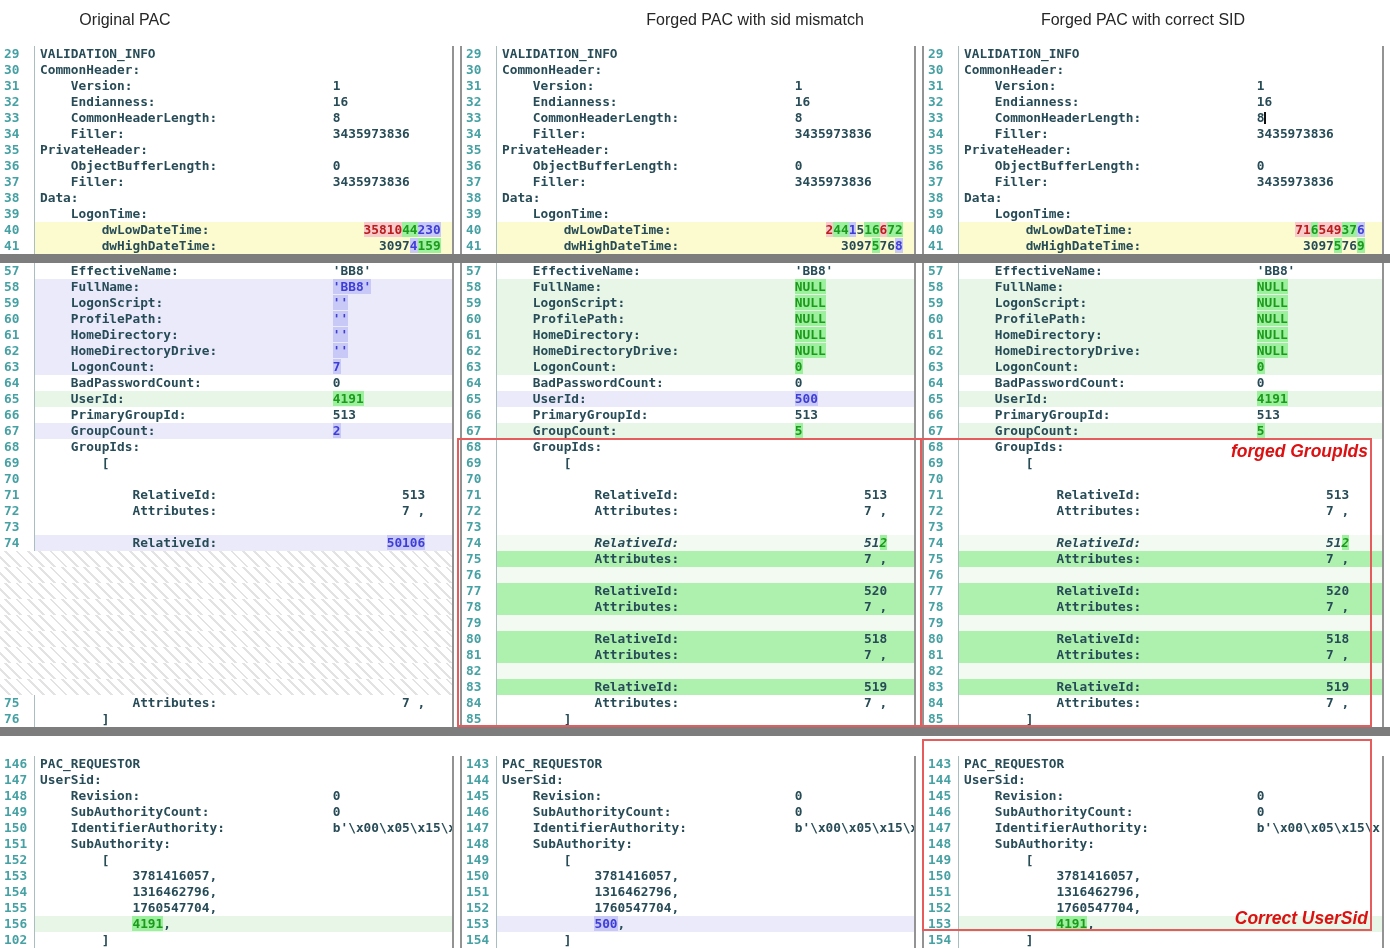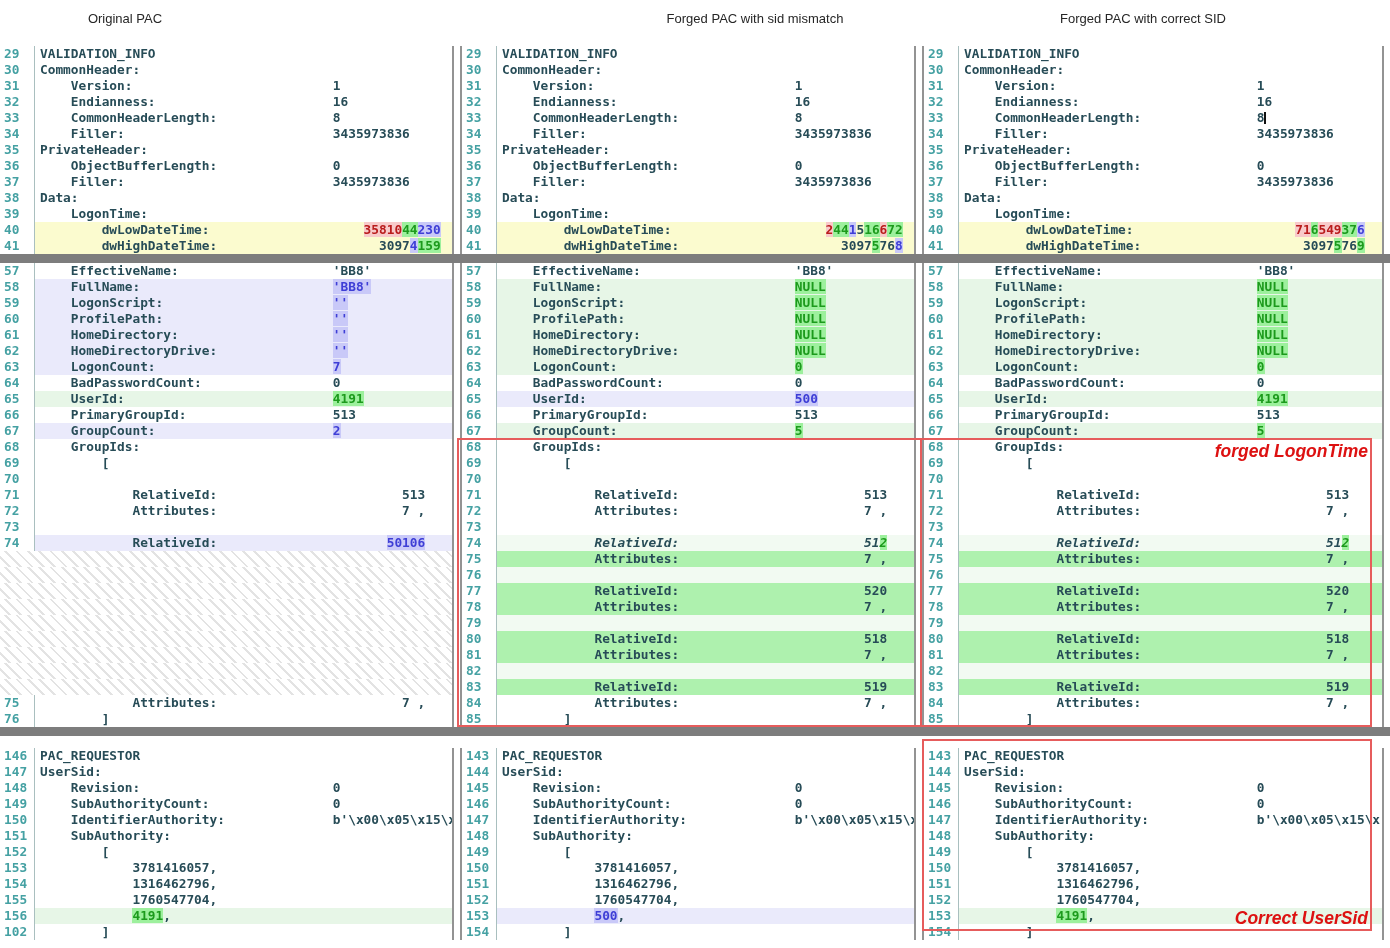--- a/index.html
+++ b/index.html
@@ -1,21 +1,21 @@
 <!DOCTYPE html>
 <html><head>
 <meta charset="utf-8">
 <style>
   html,body{margin:0;padding:0;}
   body{
     width:1390px;height:948px;background:#ffffff;overflow:hidden;
     font-family:"DejaVu Sans Mono",monospace;
   }
   .headers{height:46px;position:relative;background:#fff;
-    font-family:"Liberation Sans",sans-serif;font-size:13px;color:#262626;}
+    font-family:"Liberation Sans",sans-serif;font-size:16px;color:#262626;}
   .title{position:absolute;top:11px;transform:translateX(-50%);white-space:nowrap;}
   .band{display:flex;position:relative;background:#fff;}
   .pane{width:452px;overflow:hidden;background:#fff;}
   .pane.wide{width:458px;}
   .vsep{width:10px;border-left:2px solid #939393;border-right:2px solid #939393;box-sizing:border-box;}
   .vsep-right{width:8px;border-left:2px solid #939393;border-right:none;box-sizing:border-box;}
   .hbar{height:9px;background:#7d7d7d;}
   .line{display:flex;height:16px;line-height:16px;font-size:12.8px;font-weight:bold;color:#274c57;}
   .ln{flex:none;width:30px;padding-left:4px;color:#45a1a3;border-right:1px solid #a9bfbf;}
   .code{flex:1;padding-left:5px;white-space:pre;overflow:hidden;}
@@ -538,26 +538,26 @@
         <span class="code">            Attributes:                        7 ,</span>
       </div>
       <div class="line">
         <span class="ln">85</span>
         <span class="code">        ]</span>
       </div>
     </div>
   <div class="vsep-right"></div>
   <div class="rbox" style="left:457px;top:175px;width:465px;height:289px"></div>
   <div class="rbox" style="left:920px;top:175px;width:452px;height:289px"></div>
-  <div class="ann" style="right:22px;top:178px">forged LogonTime</div>
+  <div class="ann" style="right:22px;top:178px">forged GroupIds</div>
 </div>
 
 <div class="hbar"></div>
 
-<div class="band" style="padding-top:12px">
+<div class="band" style="padding-top:20px">
   <div class="pane">
       <div class="line">
         <span class="ln">146</span>
         <span class="code">PAC_REQUESTOR</span>
       </div>
       <div class="line">
         <span class="ln">147</span>
         <span class="code">UserSid:</span>
       </div>
       <div class="line">

